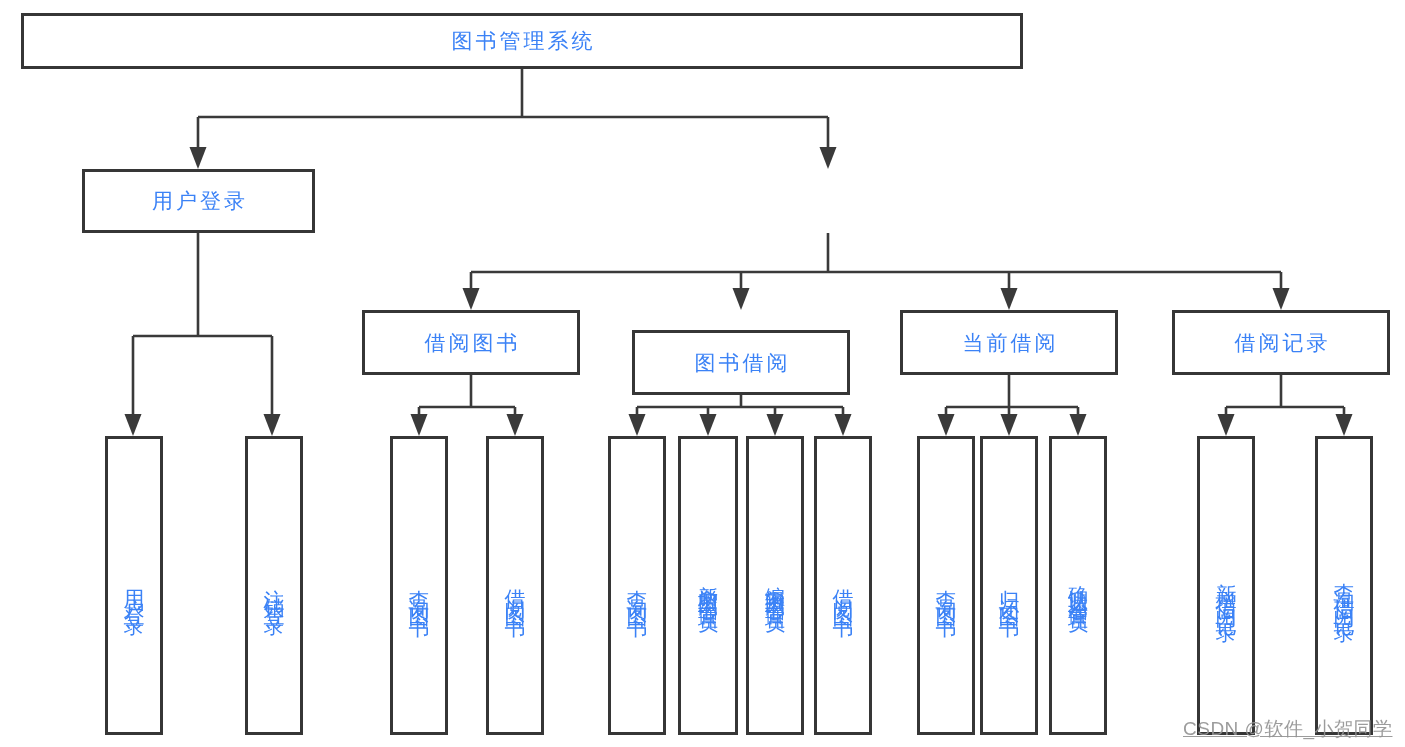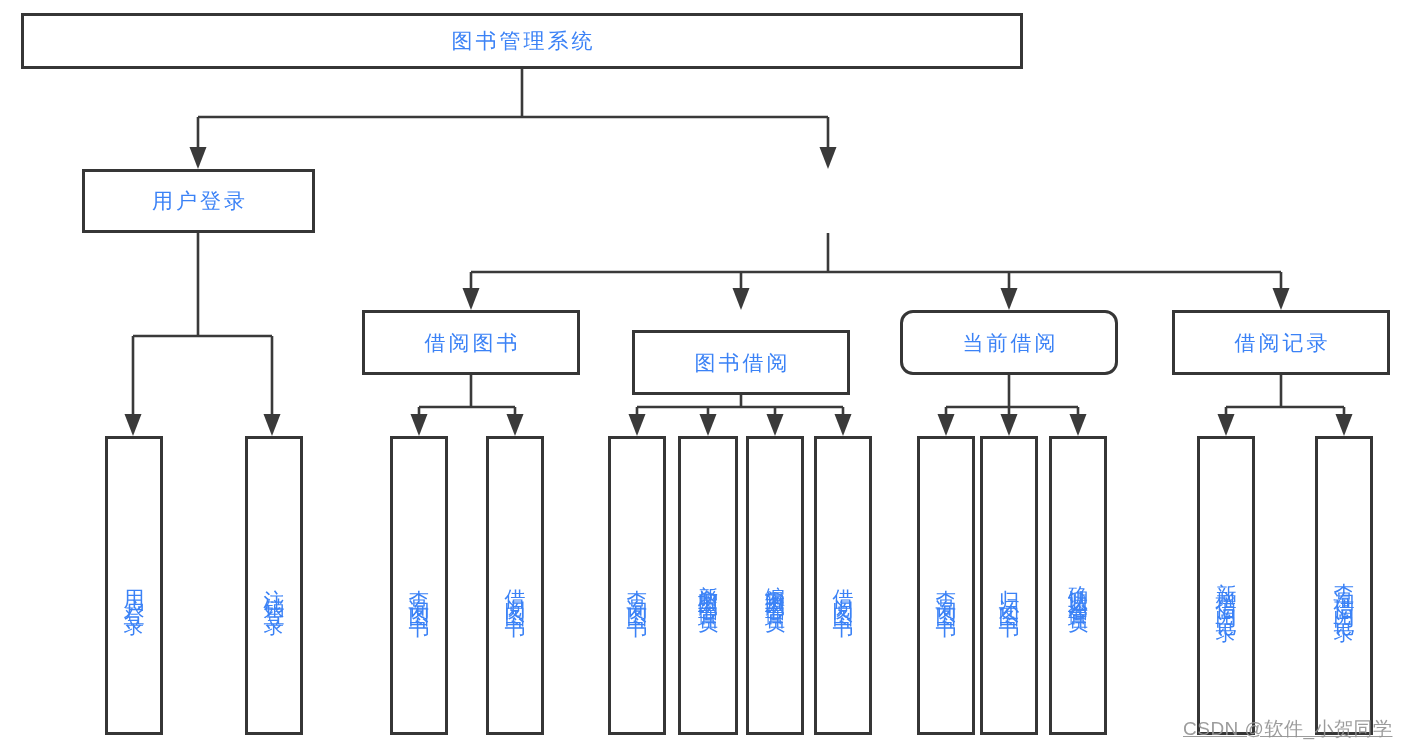--- a/index.html
+++ b/index.html
@@ -88,21 +88,21 @@
   <div class="box hbox" style="left:82px;top:169px;width:233px;height:64px;">
     <span>用户登录</span>
   </div>
 
   <div class="box hbox" style="left:362px;top:310px;width:218px;height:65px;">
     <span>借阅图书</span>
   </div>
   <div class="box hbox" style="left:632px;top:318px;width:218px;height:65px;margin-top:12px;">
     <span>图书借阅</span>
   </div>
-  <div class="box hbox" style="left:900px;top:310px;width:218px;height:65px;border-radius:13px;">
+  <div class="box hbox" style="left:900px;top:310px;width:218px;height:65px;">
     <span>当前借阅</span>
   </div>
   <div class="box hbox" style="left:1172px;top:310px;width:218px;height:65px;">
     <span>借阅记录</span>
   </div>
 
   <div class="box leaf" style="left:105px;top:436px;width:58px;height:299px;">
     <span>用户登录</span>
   </div>
   <div class="box leaf" style="left:245px;top:436px;width:58px;height:299px;">

